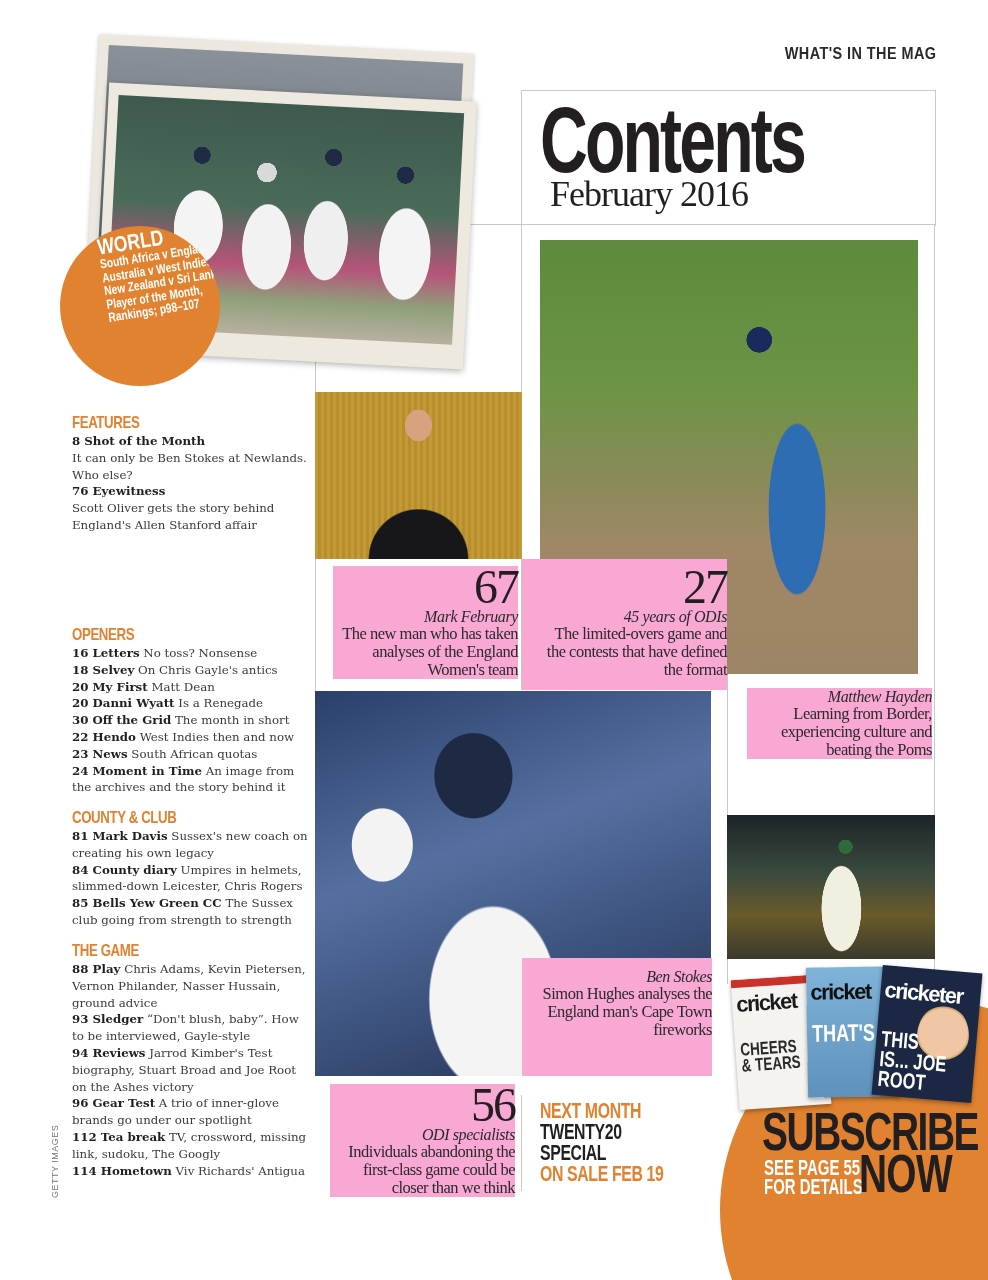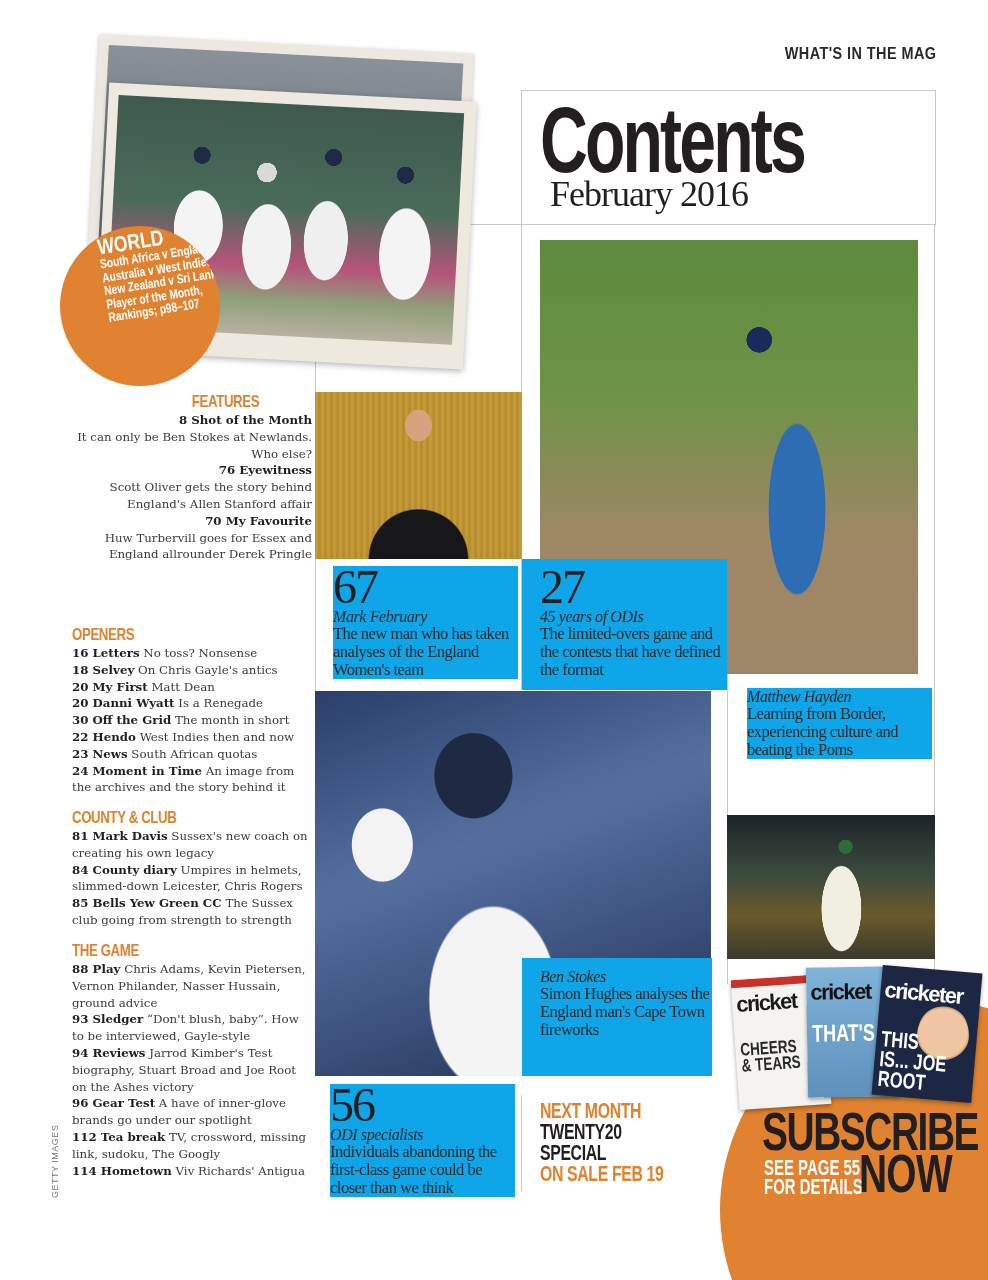--- a/index.html
+++ b/index.html
@@ -98,21 +98,21 @@
   }
   .ph-hayden {
     left: 727px; top: 815px; width: 208px; height: 144px;
     background:
       radial-gradient(ellipse 28px 60px at 55% 65%, #f1efe0 70%, transparent 72%),
       radial-gradient(circle 10px at 57% 22%, #2e6a3a 70%, transparent 72%),
       linear-gradient(180deg, #1d2428 0%, #3a4a3e 40%, #6a5a2a 70%, #3a3a2c 100%);
   }
 
   
-  .feature { position: absolute; background: #0ea5e9; font-family: "Liberation Serif", serif; color: #2a2a2a; }
+  .feature { position: absolute; background: #f9a8d4; font-family: "Liberation Serif", serif; color: #2a2a2a; text-align: right; }
   .feature .big { font-size: 48px; line-height: 42px; letter-spacing: -2px; color: #231f20; }
   .feature .name { font-style: italic; font-size: 16px; line-height: 17px; letter-spacing: -0.4px; }
   .feature .text { font-size: 16.5px; line-height: 18px; letter-spacing: -0.5px; }
 
   
   .next {
     left: 540px; top: 1100px; font-family: "Liberation Sans", sans-serif; font-weight: bold;
     font-size: 22px; line-height: 21px; transform: scaleX(0.72); transform-origin: left top;
     letter-spacing: -0.5px;
   }
@@ -173,25 +173,24 @@
 <div class="abs polaroid">
     <div class="img"></div>
   </div>
 <div class="abs world-badge">
   <div class="inner">
     <div class="w-title">WORLD</div>
     <div class="w-text">South Africa v England, Australia v West Indies, New Zealand v Sri Lanka, Player of the Month, Rankings; p98–107</div>
   </div>
 </div>
 
-<div class="abs toc" style="top:392px;text-align:right;">
+<div class="abs toc" style="top:413px;">
   <div class="heading">FEATURES</div>
   <div class="entry"><span class="num">8 Shot of the Month</span><span class="desc desc-block">It can only be Ben Stokes at Newlands. Who else?</span></div>
   <div class="entry"><span class="num">76 Eyewitness</span><span class="desc desc-block">Scott Oliver gets the story behind England's Allen Stanford affair</span></div>
-  <div class="entry"><span class="num">70 My Favourite</span><span class="desc desc-block">Huw Turbervill goes for Essex and England allrounder Derek Pringle</span></div>
 </div>
 
 <div class="abs toc" style="top:625px;">
   <div class="heading">OPENERS</div>
   <div class="entry"><span class="num">16 Letters</span> <span class="desc">No toss? Nonsense</span></div>
   <div class="entry"><span class="num">18 Selvey</span> <span class="desc">On Chris Gayle's antics</span></div>
   <div class="entry"><span class="num">20 My First</span> <span class="desc">Matt Dean</span></div>
   <div class="entry"><span class="num">20 Danni Wyatt</span> <span class="desc">Is a Renegade</span></div>
   <div class="entry"><span class="num">30 Off the Grid</span> <span class="desc">The month in short</span></div>
   <div class="entry"><span class="num">22 Hendo</span> <span class="desc">West Indies then and now</span></div>
@@ -204,21 +203,21 @@
   <div class="entry"><span class="num">81 Mark Davis</span> <span class="desc">Sussex's new coach on creating his own legacy</span></div>
   <div class="entry"><span class="num">84 County diary</span> <span class="desc">Umpires in helmets, slimmed-down Leicester, Chris Rogers</span></div>
   <div class="entry"><span class="num">85 Bells Yew Green CC</span> <span class="desc">The Sussex club going from strength to strength</span></div>
 </div>
 
 <div class="abs toc" style="top:941px;">
   <div class="heading">THE GAME</div>
   <div class="entry"><span class="num">88 Play</span> <span class="desc">Chris Adams, Kevin Pietersen, Vernon Philander, Nasser Hussain, ground advice</span></div>
   <div class="entry"><span class="num">93 Sledger</span> <span class="desc">“Don't blush, baby”. How to be interviewed, Gayle-style</span></div>
   <div class="entry"><span class="num">94 Reviews</span> <span class="desc">Jarrod Kimber's Test biography, Stuart Broad and Joe Root on the Ashes victory</span></div>
-  <div class="entry"><span class="num">96 Gear Test</span> <span class="desc">A have of inner-glove brands go under our spotlight</span></div>
+  <div class="entry"><span class="num">96 Gear Test</span> <span class="desc">A trio of inner-glove brands go under our spotlight</span></div>
   <div class="entry"><span class="num">112 Tea break</span> <span class="desc">TV, crossword, missing link, sudoku, The Googly</span></div>
   <div class="entry"><span class="num">114 Hometown</span> <span class="desc">Viv Richards' Antigua</span></div>
 </div>
 
 <div class="photo ph-robinson"></div>
 <div class="photo ph-dhoni"></div>
 <div class="photo ph-stokes"></div>
 <div class="photo ph-hayden"></div>
 
 <div class="feature" style="left:333px; top:566px; width:185px;">

